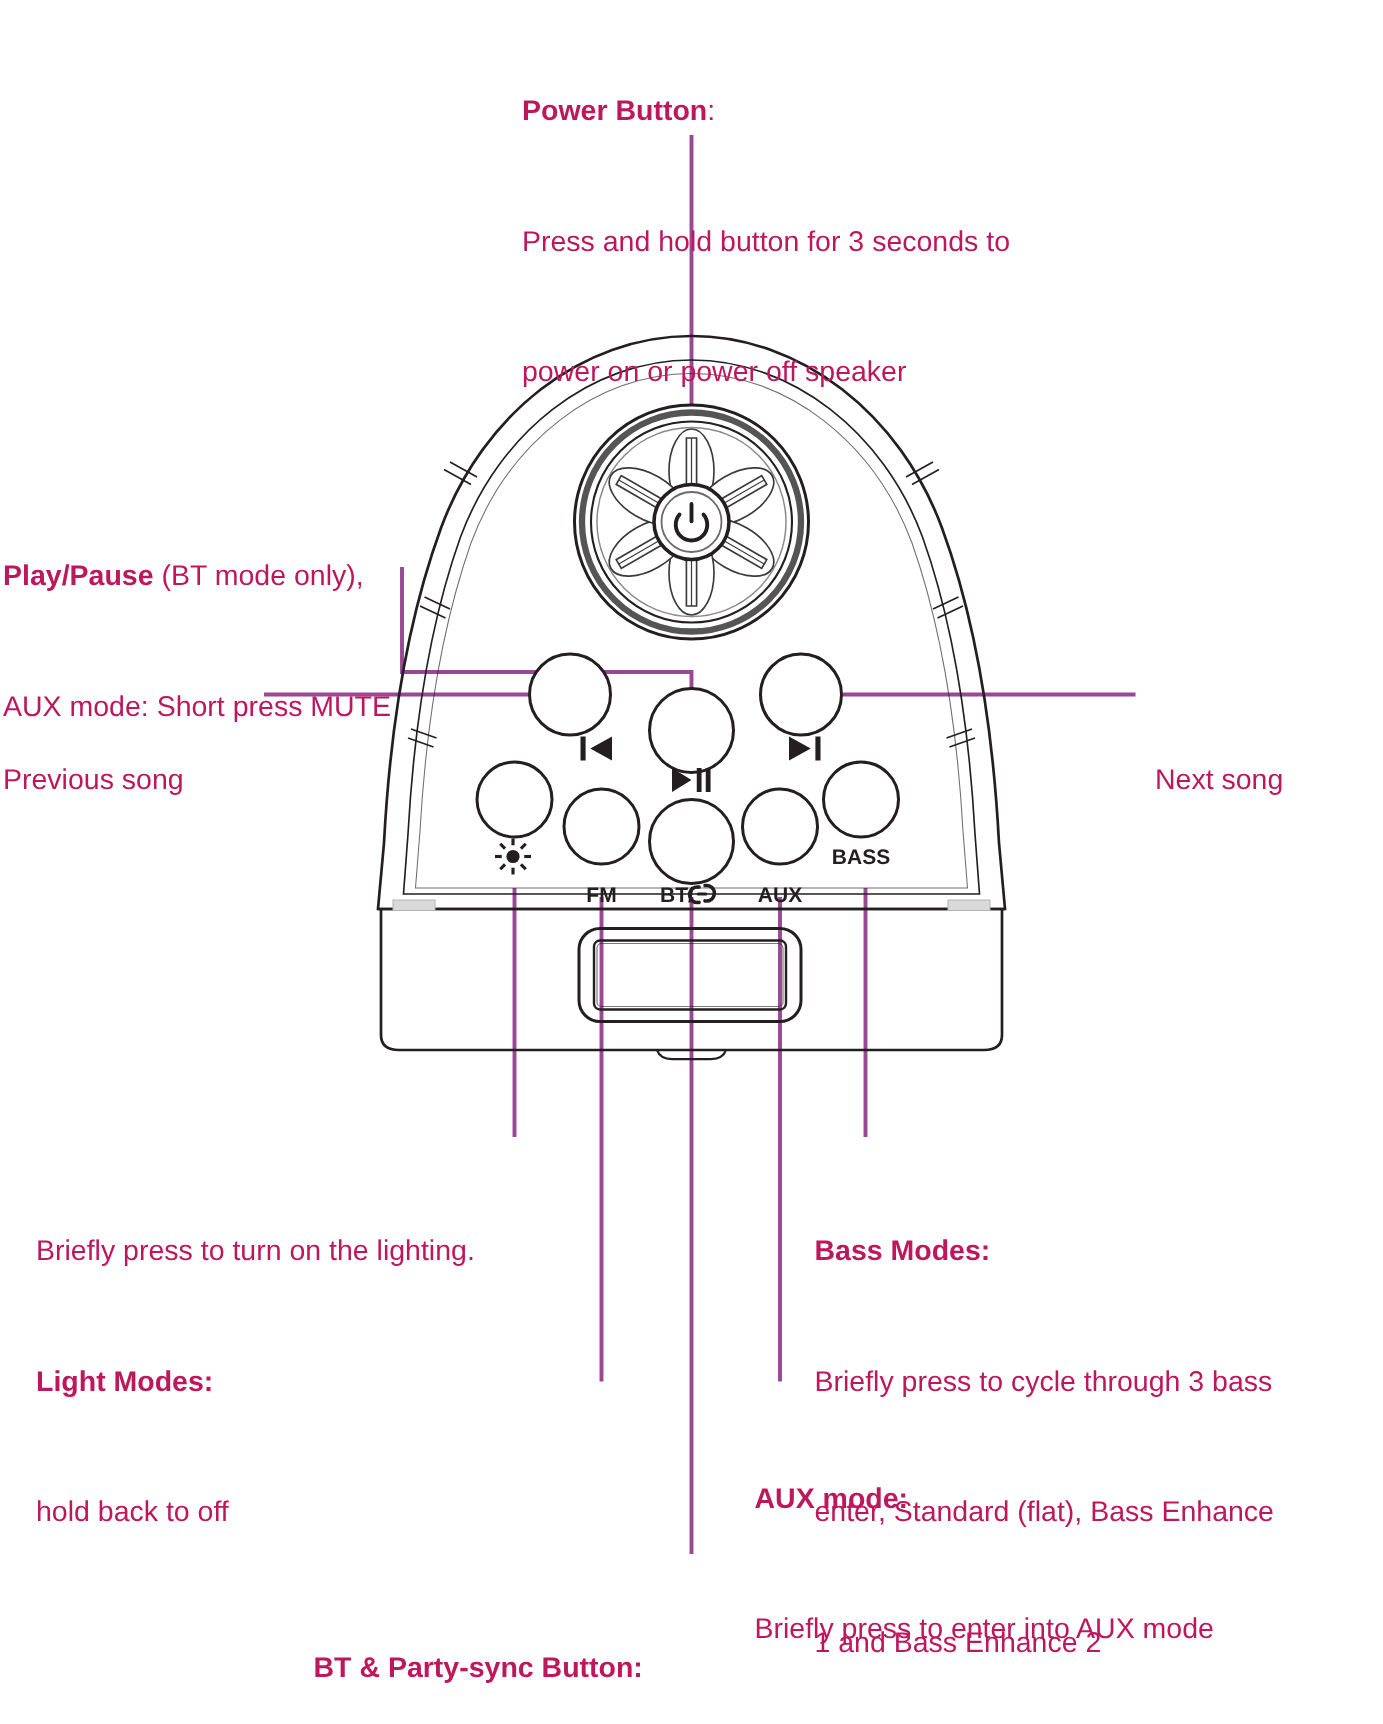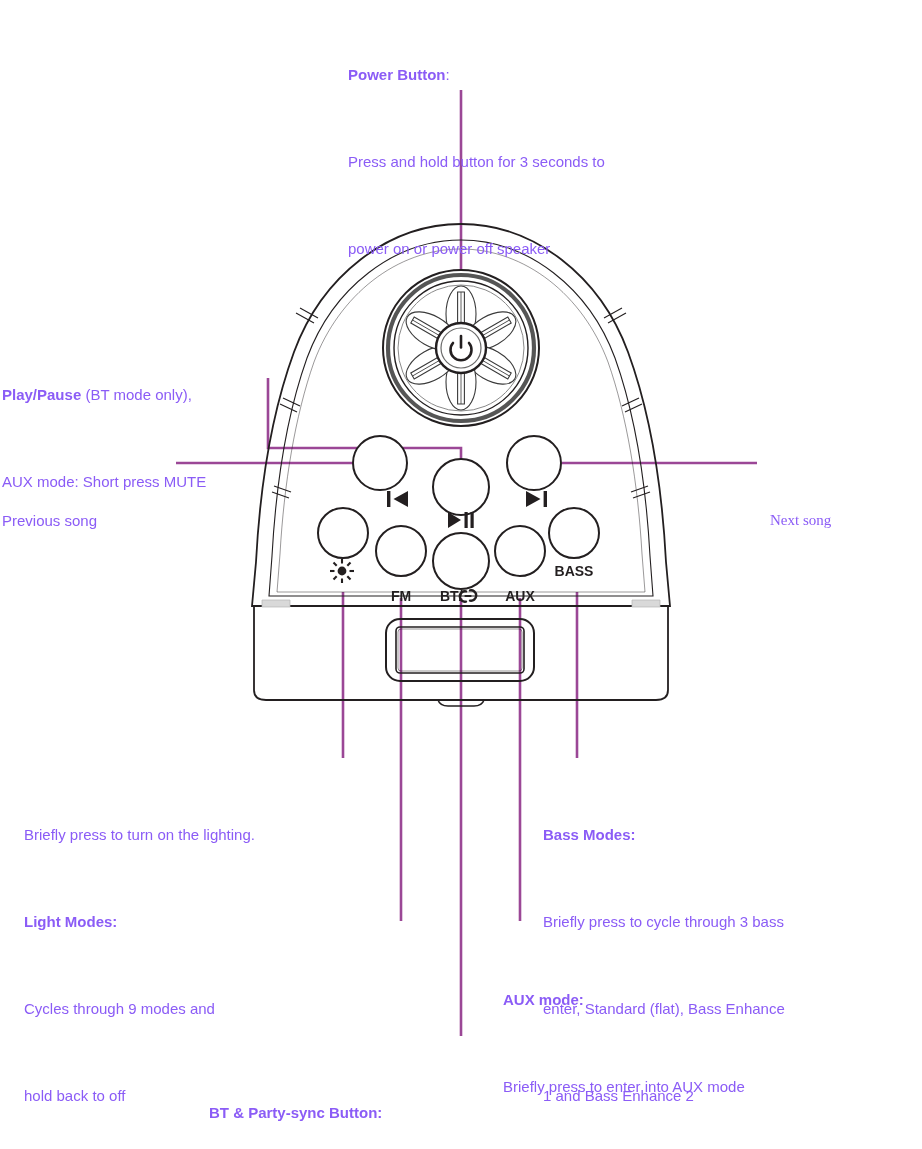--- a/index.html
+++ b/index.html
@@ -15,34 +15,34 @@
     font-family: "Liberation Sans", sans-serif;
     color: #231f20;
   }
   .stage {
     position: absolute;
     inset: 0;
   }
   
   .callout {
     position: absolute;
-    font-size: 15px;
+    font-size: 19px;
     line-height: 29px;
-    color: #8b5cf6;
+    color: #be185d;
     white-space: pre;
   }
   .callout .hd {
     font-weight: bold;
   }
   .callout .ln { display: block; }
 
   #callout-power   { left: 348px; top: 2px;    text-align: left; }
-  #callout-play    { left: 2px;   top: 322px;  text-align: left; }
+  #callout-play    { left: 2px;   top: 312px;  text-align: left; }
   #callout-prev    { left: 2px;   top: 448px;  text-align: left; }
-  #callout-next    { left: 770px; top: 448px;  text-align: center; font-family: Liberation Serif, serif; }
+  #callout-next    { left: 770px; top: 448px;  text-align: center; }
   #callout-light   { left: 24px;  top: 762px;  text-align: left; }
   #callout-bass    { left: 543px; top: 762px;  text-align: left; }
   #callout-fm      { left: 86px;  top: 927px;  text-align: left; }
   #callout-aux     { left: 503px; top: 927px;  text-align: left; }
   #callout-bt      { left: 209px; top: 1040px; text-align: left; }
 
   
   #art {
     position: absolute;
     left: 0; top: 0;
@@ -256,21 +256,20 @@
     <span class="ln">Previous song</span>
   </div>
 
   <div class="callout" id="callout-next">
     <span class="ln">Next song</span>
   </div>
 
   <div class="callout" id="callout-light">
     <span class="ln">Briefly press to turn on the lighting.</span>
     <span class="ln hd">Light Modes:</span>
-    <span class="ln">Cycles through 9 modes and</span>
     <span class="ln">hold back to off</span>
   </div>
 
   <div class="callout" id="callout-bass">
     <span class="ln hd">Bass Modes:</span>
     <span class="ln">Briefly press to cycle through 3 bass</span>
     <span class="ln">enter, Standard (flat), Bass Enhance</span>
     <span class="ln">1 and Bass Enhance 2</span>
   </div>
 

